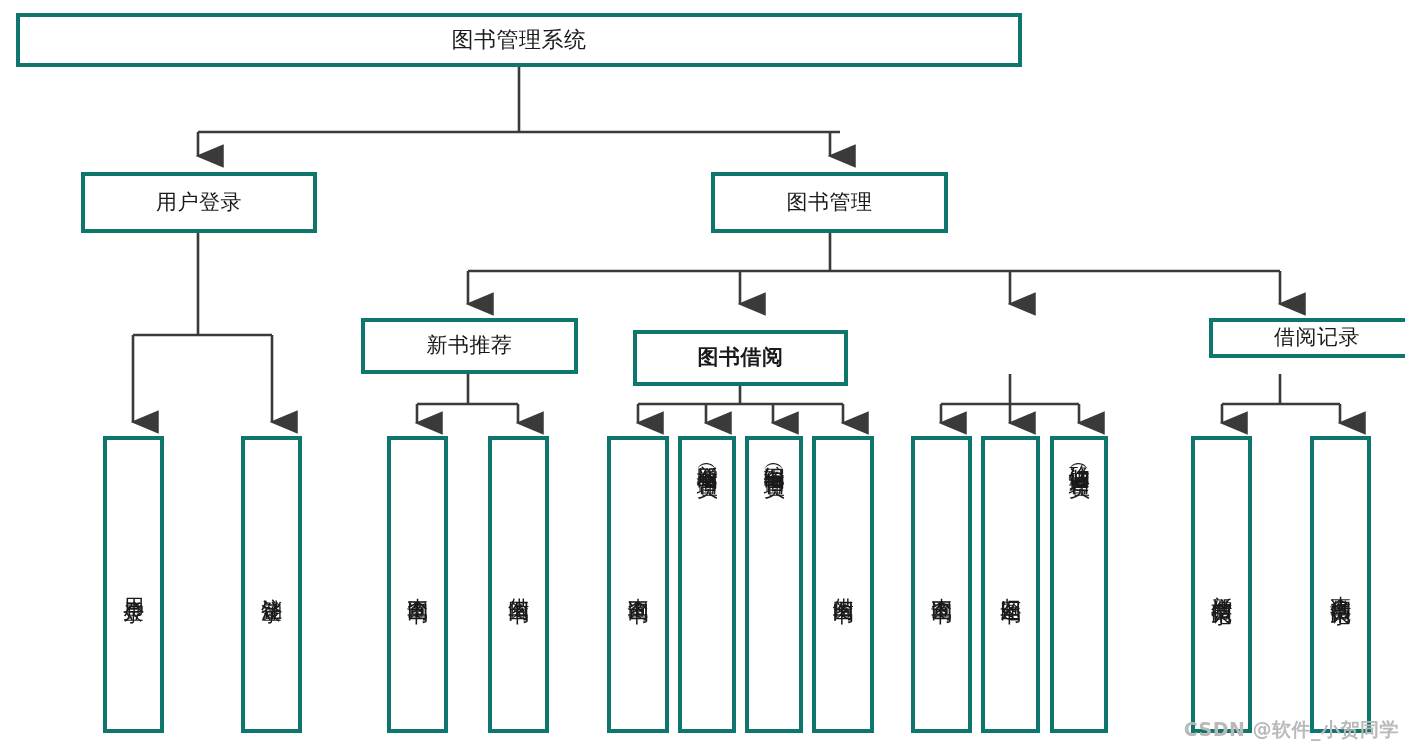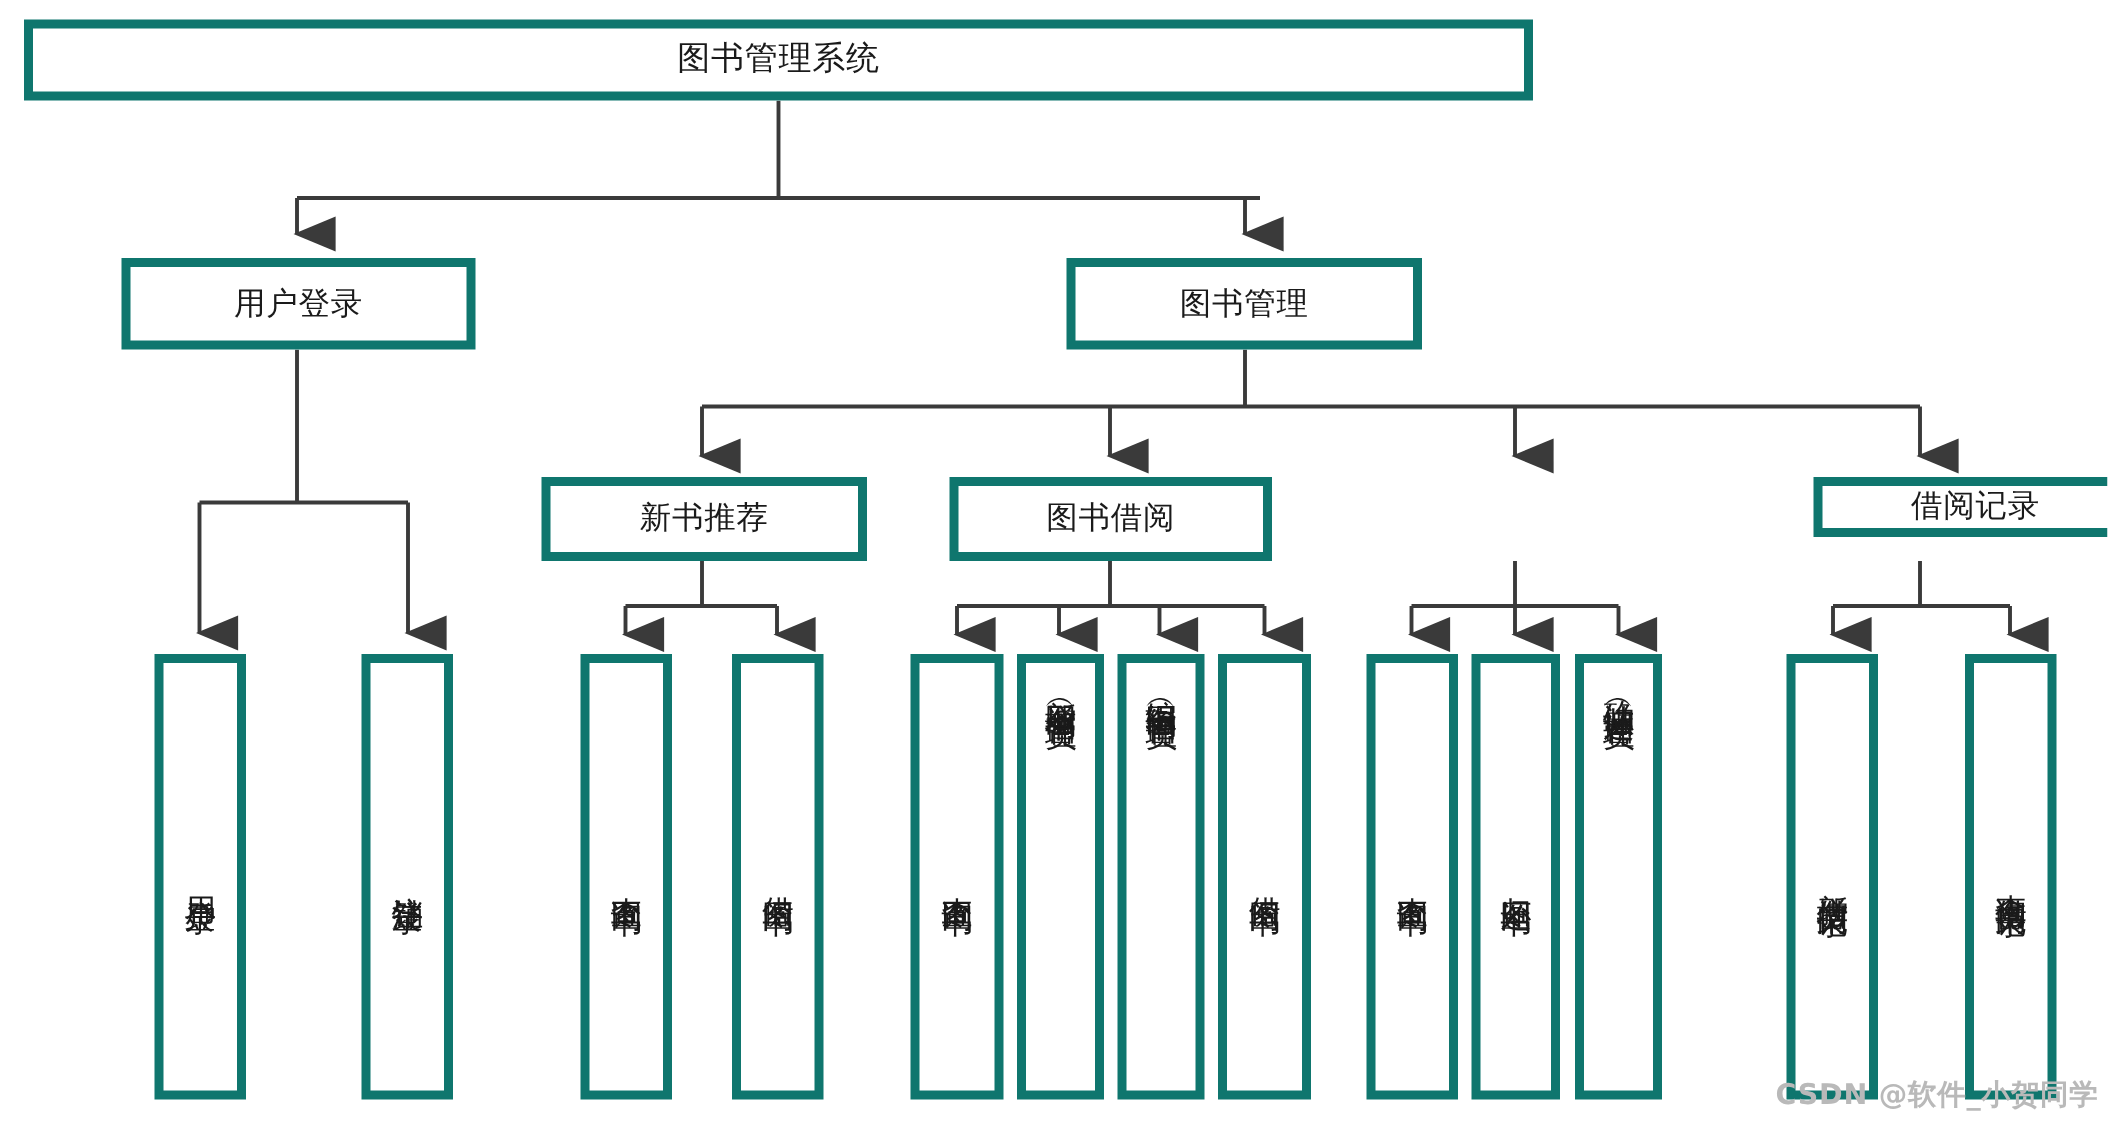--- a/index.html
+++ b/index.html
@@ -20,21 +20,21 @@
   #edges-layer {
     position: absolute;
     left: 0;
     top: 0;
     width: 1405px;
     height: 747px;
   }
   .node-box {
     position: absolute;
     box-sizing: border-box;
-    border: 6px solid #0f766e;
+    border: 4px solid #0f766e;
     background: #ffffff;
     display: flex;
     align-items: center;
     justify-content: center;
     color: #1a1a1a;
   }
   .node-label-h {
     font-size: 21px;
     line-height: 1.1;
     letter-spacing: 0.5px;
@@ -149,21 +149,21 @@
   </div>
 
   <div class="node-box" style="left:361px; top:318px; width:217px; height:56px;">
     <span class="node-label-h">新书推荐</span>
   </div>
 
   <div class="node-box" style="left:711px; top:172px; width:237px; height:61px;">
     <span class="node-label-h">图书管理</span>
   </div>
 
-  <div class="node-box" style="left:633px; top:318px; width:215px; height:56px;">
+  <div class="node-box" style="left:633px; top:330px; width:215px; height:56px;font-weight:bold;">
     <span class="node-label-h">图书借阅</span>
   </div>
 
 
   <div class="node-box" style="left:1209px; top:318px; width:216px; height:40px;">
     <span class="node-label-h">借阅记录</span>
   </div>
 
   <div class="node-box leaf centered" style="left:103px; top:436px; width:61px; height:297px;">
     <span class="node-label-v">用户登录</span>

